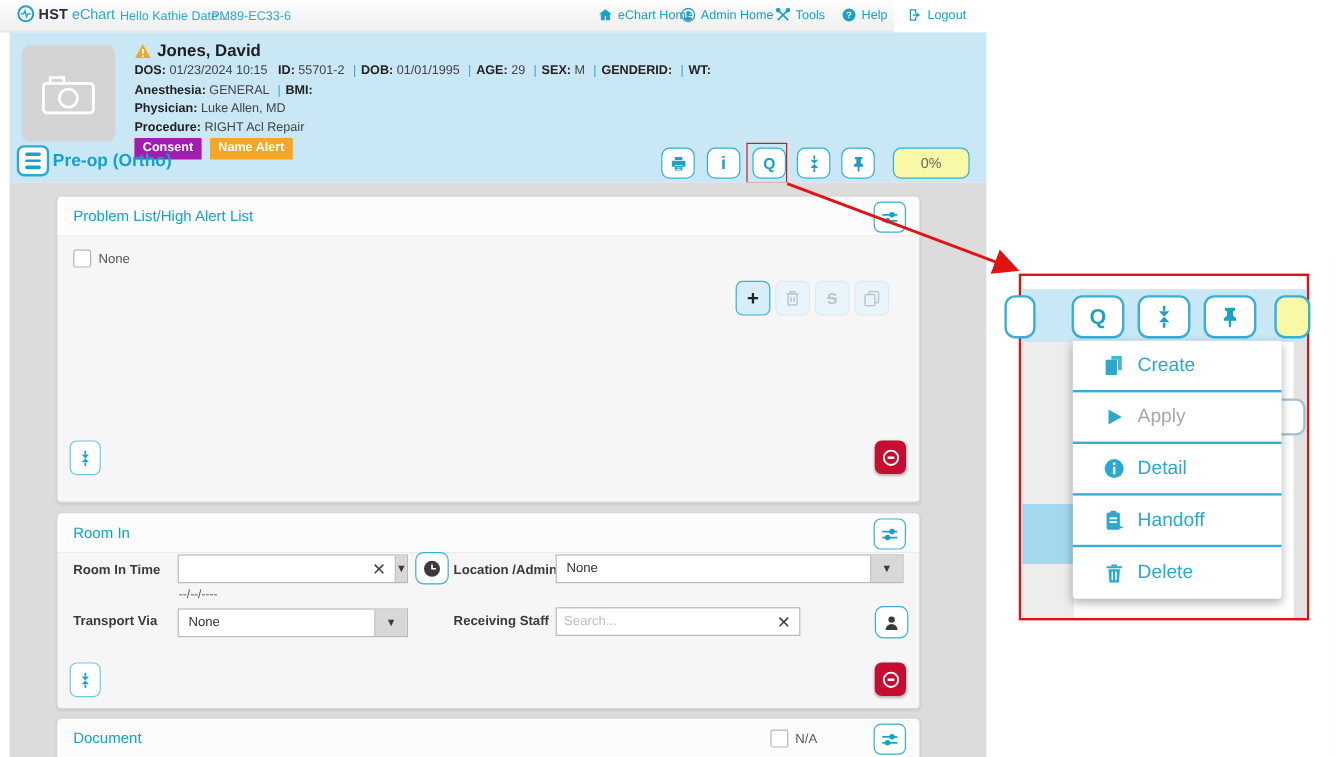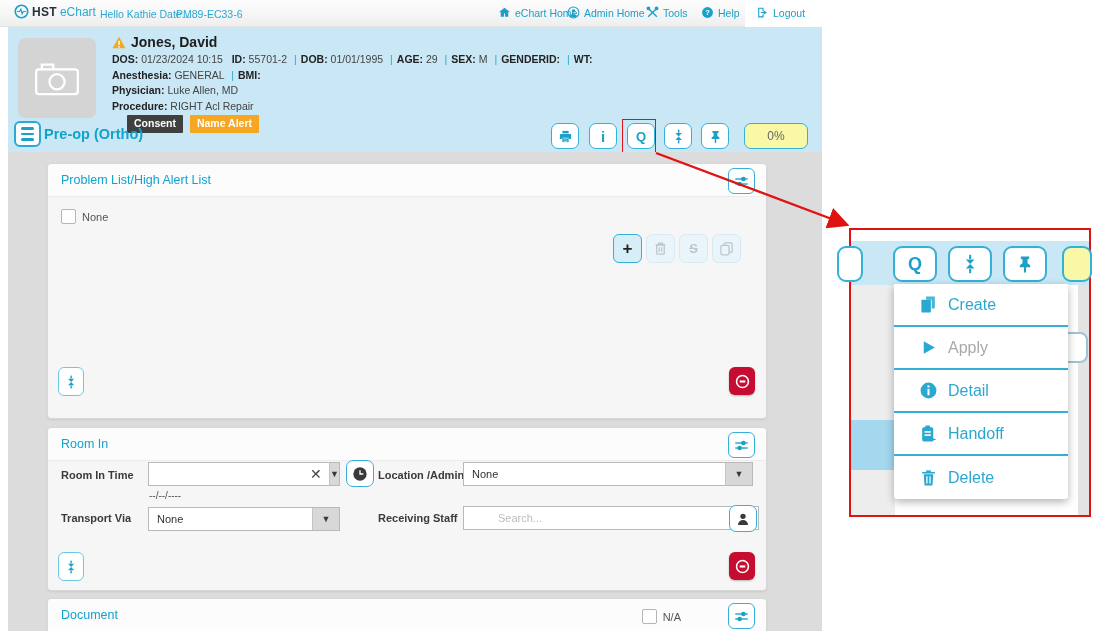--- a/index.html
+++ b/index.html
@@ -24,21 +24,21 @@
   .photo-box { position:absolute; left:10px; top:11px; width:78px; height:80px;
     background:#d4d4d4; border-radius:7px; display:flex; align-items:center; justify-content:center; }
   .pat-info { position:absolute; left:104px; top:7px; font-size:10.5px; color:#444; }
   .pat-name-row { display:flex; align-items:center; gap:5px; margin-bottom:3px; }
   .pat-name { font-size:14px; font-weight:bold; color:#1d1d1d; }
   .pat-line { margin-top:2.5px; line-height:13px; }
   .pat-line b { color:#222; }
   .pipe { color:#2aa9d2; padding:0 4px; }
   .badge { display:inline-block; font-size:10.5px; font-weight:bold; color:#fff;
     padding:2px 7px 3px; margin-right:4px; border-radius:1px; }
-  .badge.red { background:#404040;margin-left:15px; }
+  .badge.red { background:#a21caf; }
   .badge.orange { background:#f5a623; }
 
   
   .hamburger { position:absolute; left:14px; top:121px; width:27px; height:26px;
     background:#fff; border:2px solid #2aa9d2; border-radius:6px;
     display:flex; flex-direction:column; justify-content:center; gap:3px; padding:0 5px; cursor:pointer; }
   .hamburger i { display:block; height:2.5px; background:#1ba0c8; border-radius:2px; }
   .section-title { position:absolute; left:44px; top:126px; font-size:14.5px; font-weight:bold; color:#12a3cc; }
   .tb-btn { position:absolute; top:123px; width:28px; height:26px; background:#fff;
     border:1.6px solid #35b0d6; border-radius:7px; display:flex; align-items:center; justify-content:center;
@@ -346,21 +346,21 @@
       <span class="dd-arrow">▼</span>
     </div>
 
     <span class="fld-label" style="left:13px; top:84px;">Transport Via</span>
     <div class="inp" style="left:100px; top:79px; width:192px;">
       <span class="value-text">None</span>
       <span class="dd-arrow">▼</span>
     </div>
 
     <span class="fld-label" style="left:330px; top:84px;">Receiving Staff</span>
-    <div class="inp" style="left:415px; top:78px; width:296px;padding-left:28px;">
+    <div class="inp" style="left:415px; top:78px; width:204px;">
       <input placeholder="Search..." style="">
       <span class="clear-x">✕</span>
     </div>
     <div class="round-icon-btn" style="left:681px; top:77px;">
       <svg viewBox="0 0 24 24" fill="#3a3a3a">
           <circle cx="12" cy="8" r="4"></circle>
           <path d="M4.5 21a7.5 7.5 0 0 1 15 0z"></path>
         </svg>
     </div>
 

